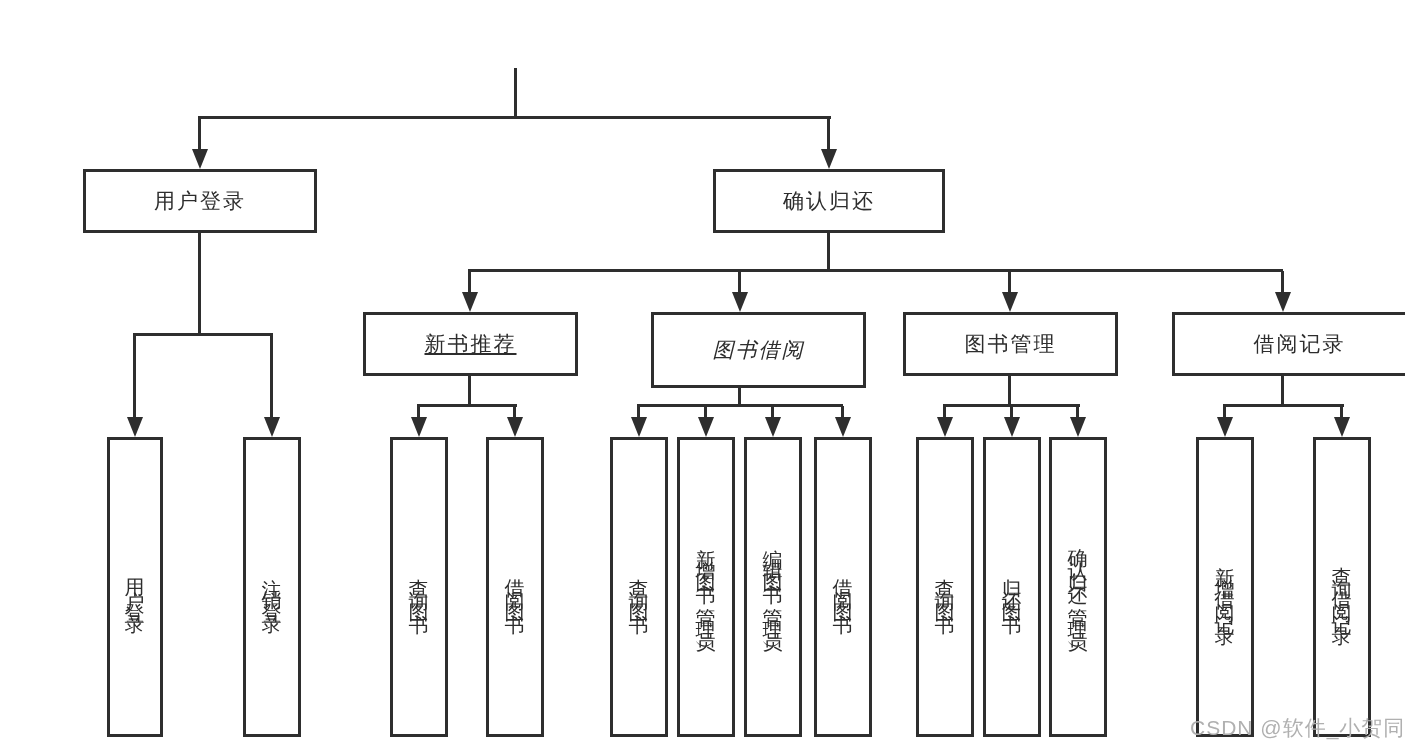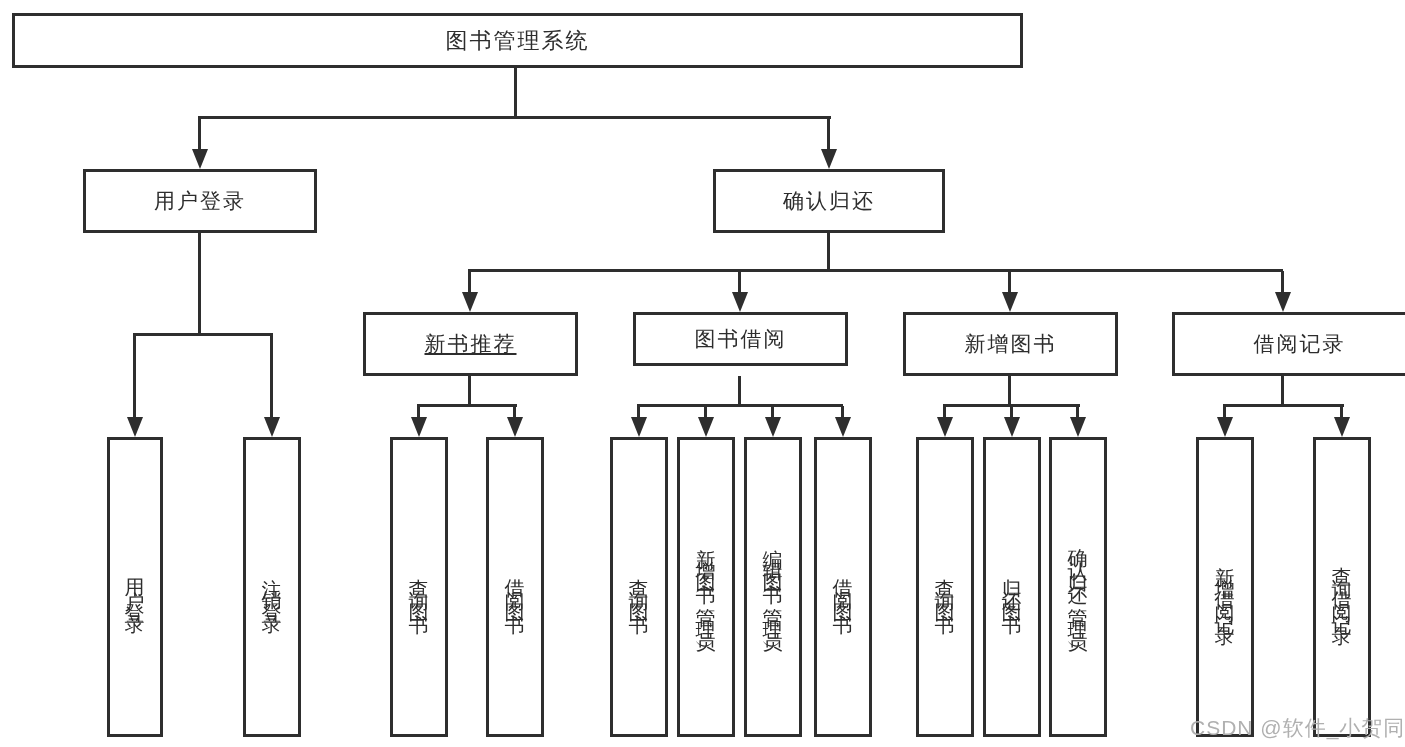--- a/index.html
+++ b/index.html
@@ -83,23 +83,20 @@
     color: #b0b0b0;
     white-space: nowrap;
     z-index: 3;
   }
 </style>
 </head>
 <body>
 
 <div class="diagram">
 
-  <div class="node h root-box" style="left:12px; top:13px; width:1011px; height:55px;">
-    <span>图书管理系统</span>
-  </div>
 
   <div class="vline" style="left:514px; top:68px; height:50px;"></div>
   <div class="hline" style="left:198px; top:116px; width:633px;"></div>
   <div class="arrow" style="left:198px; top:118px; height:31px;"></div>
   <div class="arrow" style="left:827px; top:118px; height:31px;"></div>
 
   <div class="node h" style="left:83px; top:169px; width:234px; height:64px;">
     <span>用户登录</span>
   </div>
   <div class="node h" style="left:713px; top:169px; width:232px; height:64px;">
@@ -114,25 +111,25 @@
   <div class="vline" style="left:827px; top:233px; height:38px;"></div>
   <div class="hline" style="left:468px; top:269px; width:815px;"></div>
   <div class="arrow" style="left:468px; top:271px; height:21px;"></div>
   <div class="arrow" style="left:738px; top:271px; height:21px;"></div>
   <div class="arrow" style="left:1008px; top:271px; height:21px;"></div>
   <div class="arrow" style="left:1281px; top:271px; height:21px;"></div>
 
   <div class="node h" style="left:363px; top:312px; width:215px; height:64px;text-decoration:underline;">
     <span>新书推荐</span>
   </div>
-  <div class="node h" style="left:633px; top:312px; width:215px; height:54px;">
+  <div class="node h" style="left:651px; top:312px; width:215px; height:76px;font-style:italic;">
     <span>图书借阅</span>
   </div>
   <div class="node h" style="left:903px; top:312px; width:215px; height:64px;">
-    <span>新增图书</span>
+    <span>图书管理</span>
   </div>
   <div class="node h" style="left:1172px; top:312px; width:255px; height:64px;">
     <span>借阅记录</span>
   </div>
 
   <div class="vline" style="left:468px; top:376px; height:30px;"></div>
   <div class="hline" style="left:417px; top:404px; width:100px;"></div>
   <div class="arrow" style="left:417px; top:406px; height:11px;"></div>
   <div class="arrow" style="left:513px; top:406px; height:11px;"></div>
 

